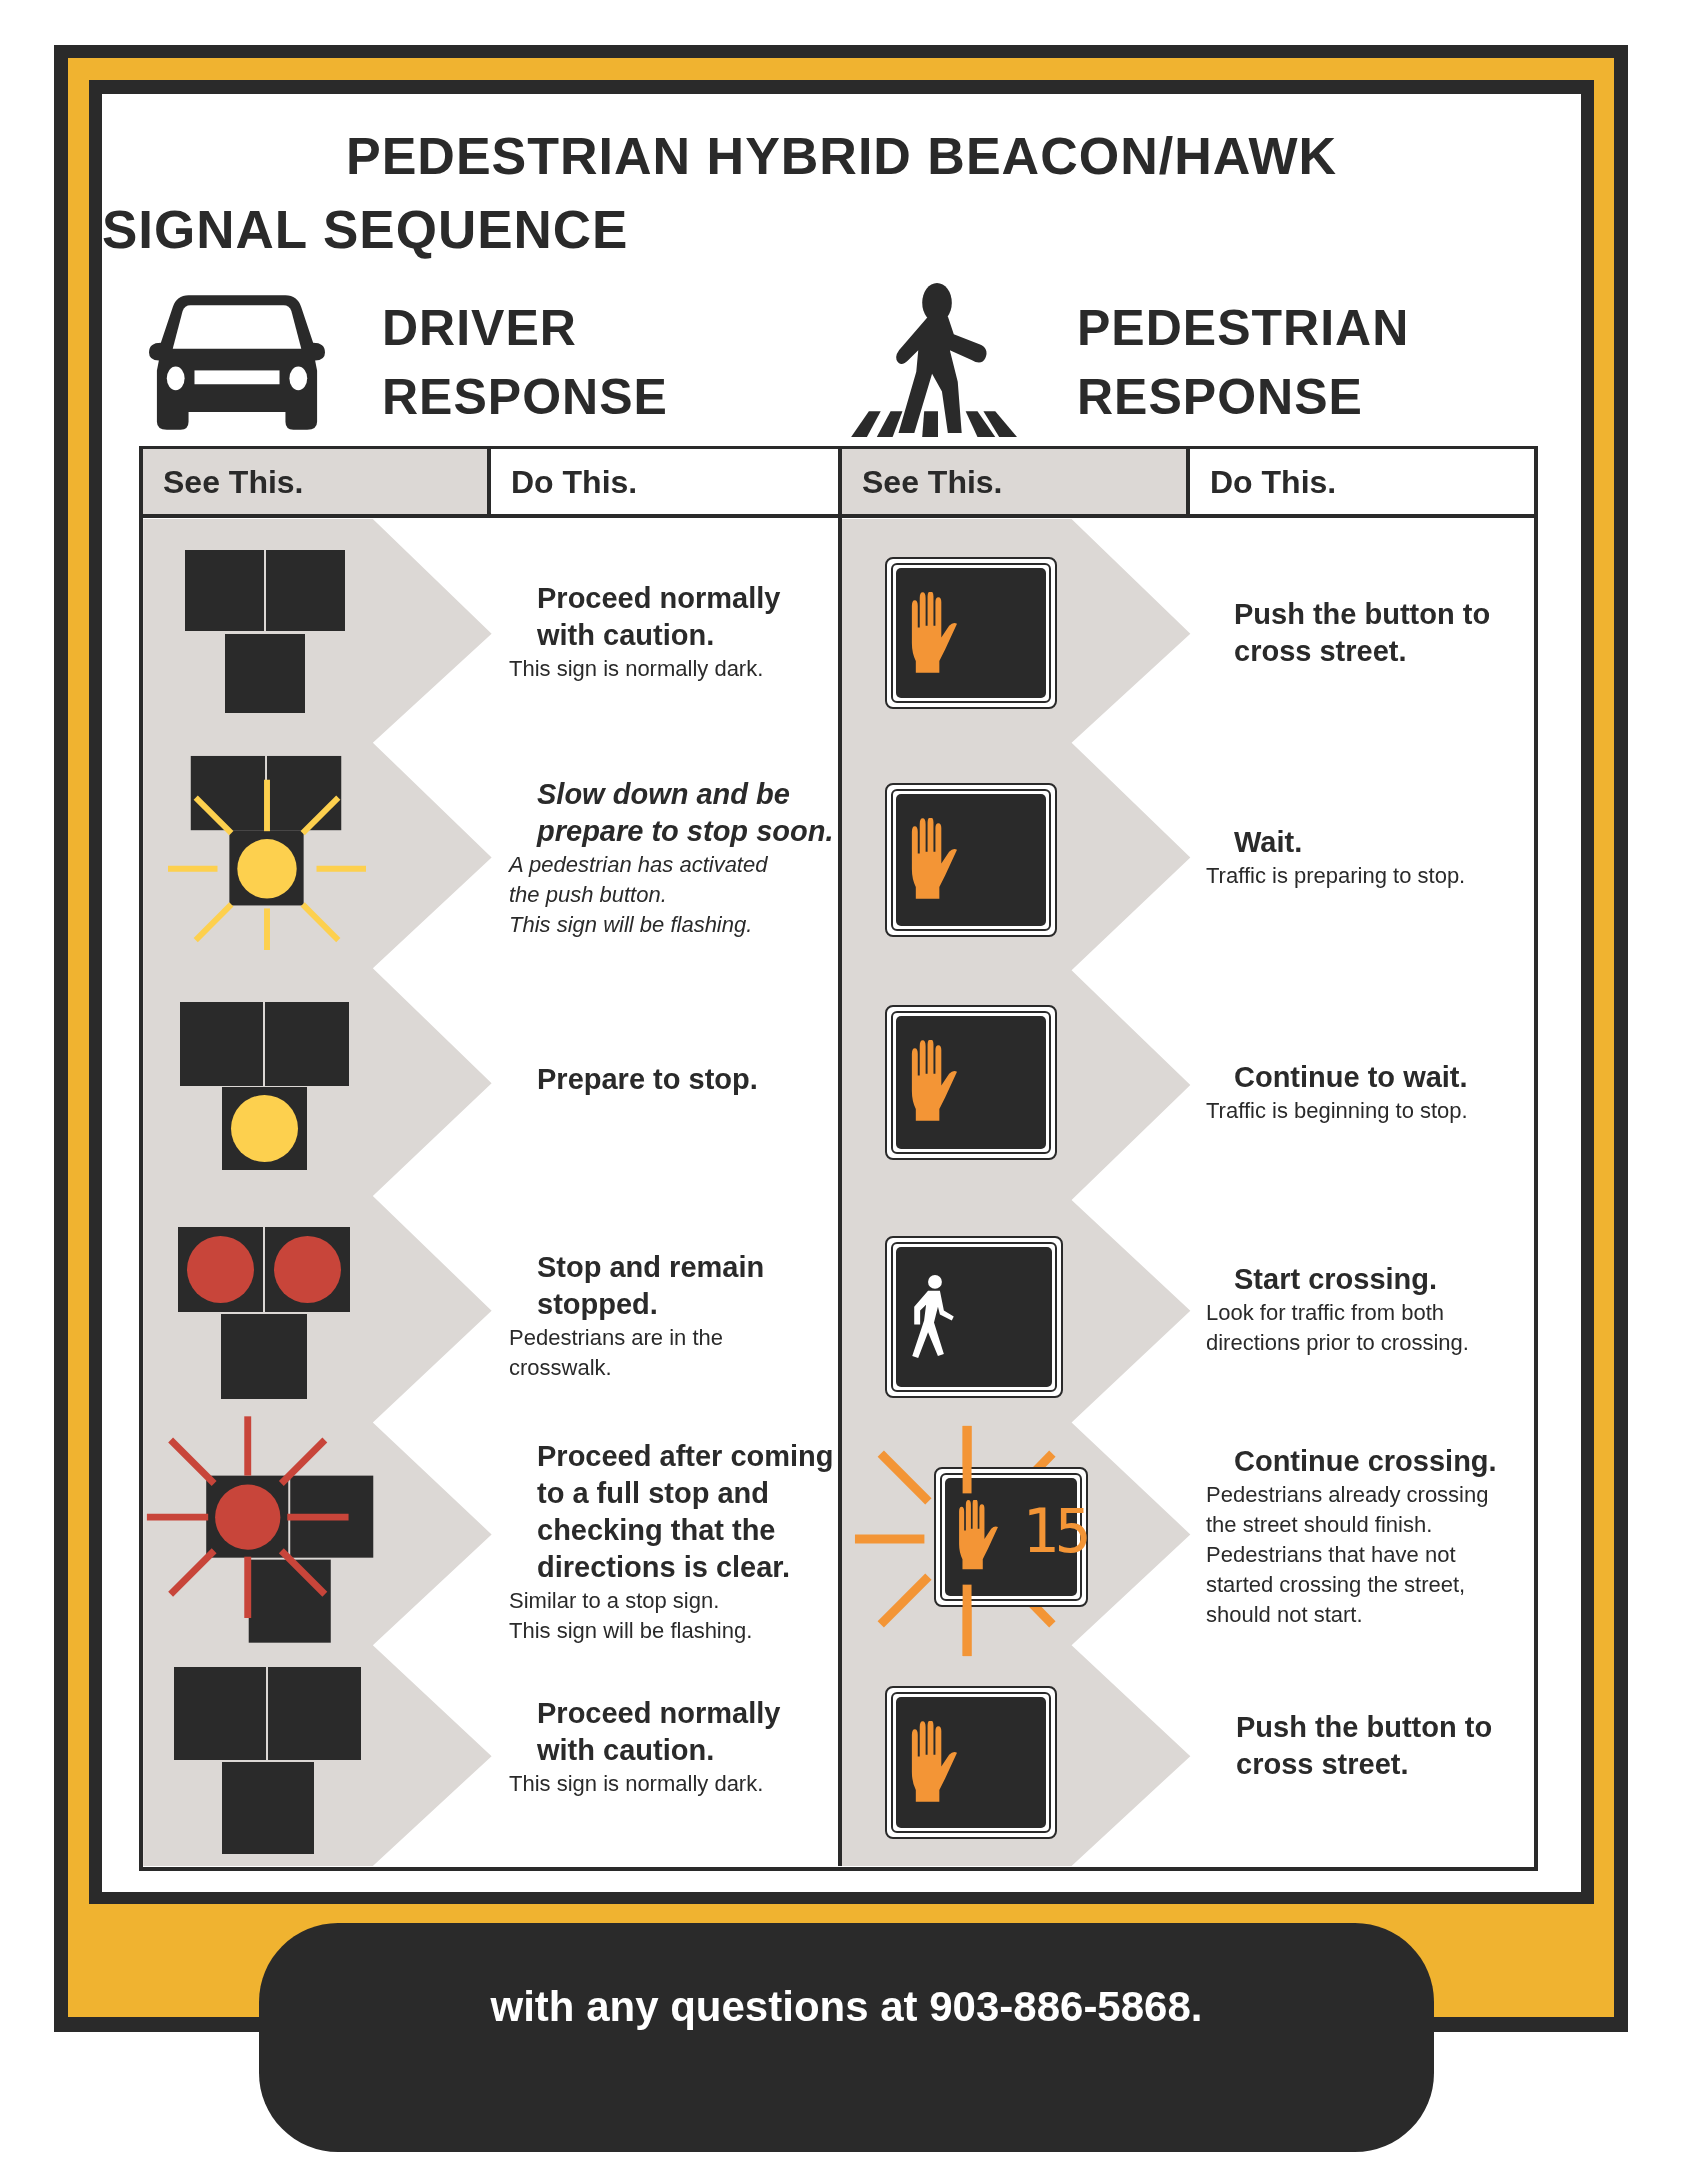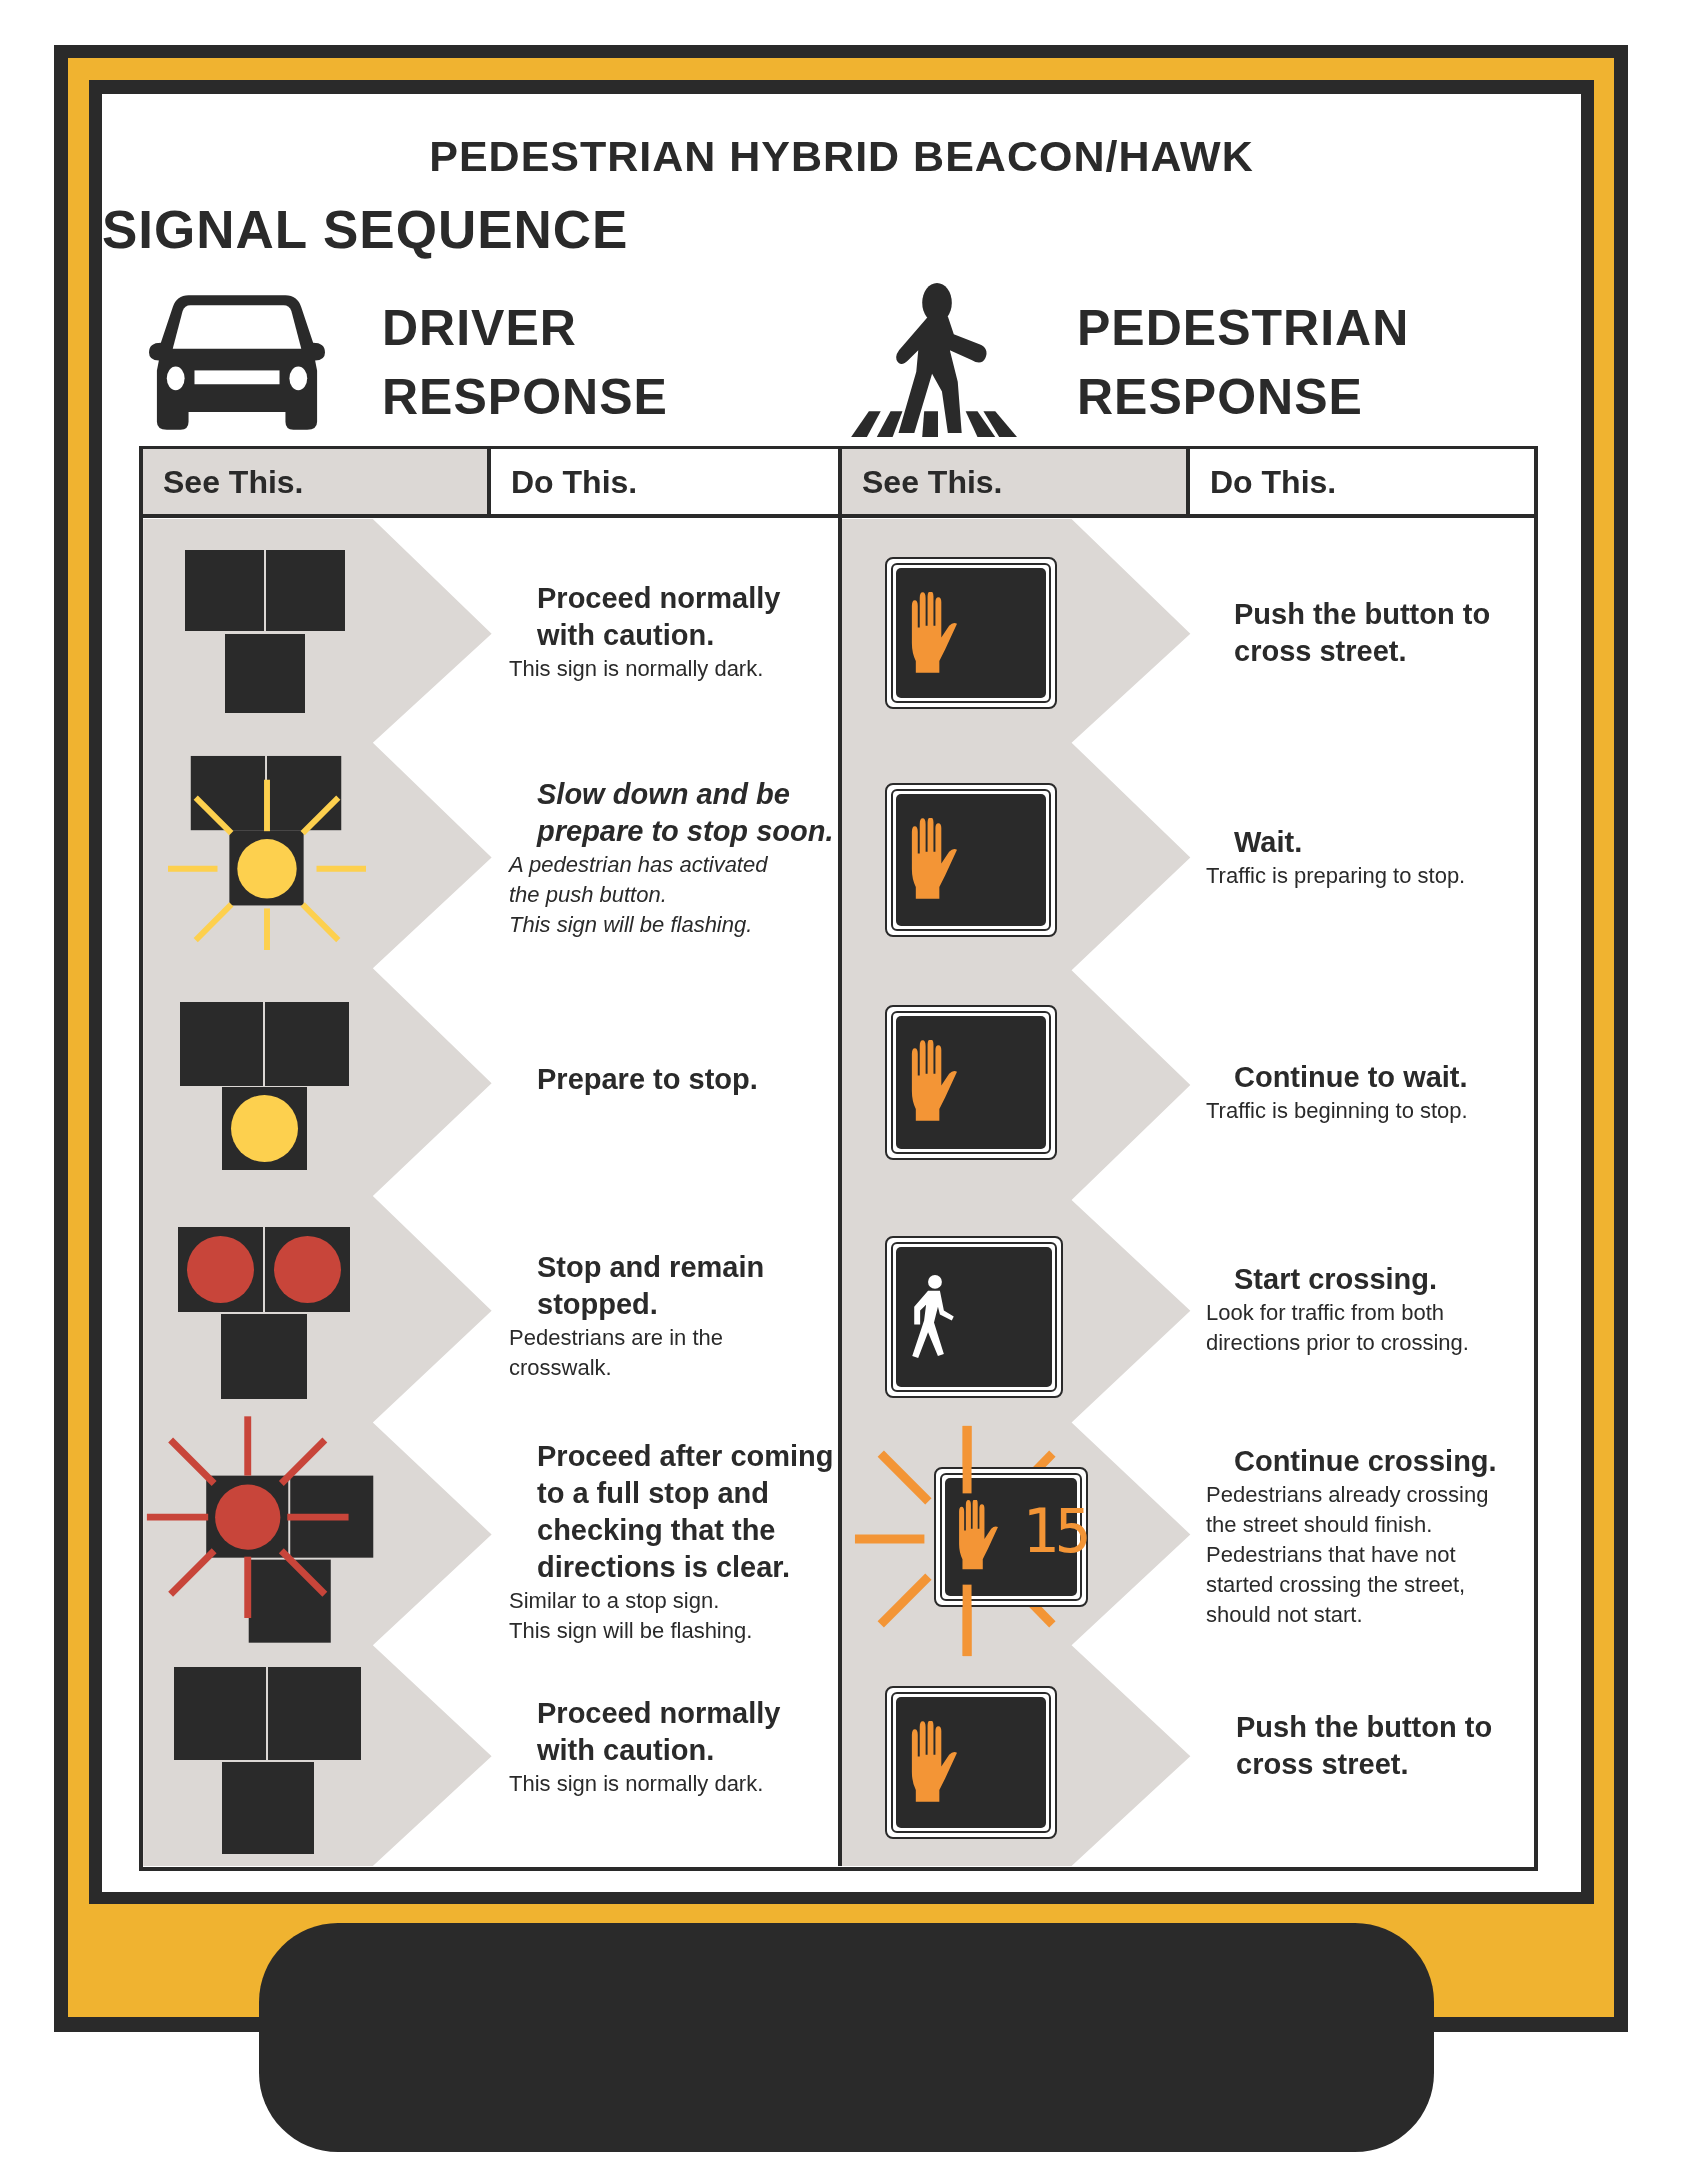--- a/index.html
+++ b/index.html
@@ -2,21 +2,21 @@
 <html><head>
 <meta charset="utf-8">
 <style>
   html, body { margin:0; padding:0; background:#ffffff; }
   body { width:1683px; height:2178px; position:relative; overflow:hidden; font-family:"Liberation Sans", "DejaVu Sans", sans-serif; color:#2a2a2a; }
   .abs { position:absolute; box-sizing:border-box; }
   .outer-black { left:54px; top:45px; width:1574px; height:1987px; background:#2a2a2a; }
   .yellow { left:68px; top:58px; width:1546px; height:1959px; background:#f0b330; }
   .inner-black { left:89px; top:80px; width:1505px; height:1824px; background:#2a2a2a; }
   .white-panel { left:102px; top:94px; width:1479px; height:1798px; background:#ffffff; }
-  .title { left:102px; top:117px; width:1479px; text-align:center; font-weight:bold; font-size:43px; letter-spacing:1px; line-height:79px; }
+  .title { left:102px; top:117px; width:1479px; text-align:center; font-weight:bold; font-size:52px; letter-spacing:1px; line-height:79px; }
   .subtitle { left:102px; top:198px; width:1479px; text-align:left; font-weight:bold; font-size:53px; letter-spacing:1px; line-height:63px; }
   .section-head { font-weight:bold; font-size:50px; line-height:69px; letter-spacing:1px; }
   .table-frame { left:139px; top:446px; width:1399px; height:1425px; border:4px solid #2a2a2a; background:#ffffff; }
   .hdr-cell { height:69px; top:449px; border-bottom:4px solid #2a2a2a; font-weight:bold; font-size:32px; line-height:67px; padding-left:20px; }
   .hdr-see { background:#dcd8d5; }
   .vline { width:4px; background:#2a2a2a; }
   .do-text { font-size:28px; line-height:37px; }
   .do-text .strong { font-weight:bold; font-size:29px; color:#2a2a2a; display:block;margin-left:28px; }
   .do-text .sub { font-size:22px; line-height:30px; color:#2a2a2a; display:block; font-weight:normal; }
   .sigbox { background:#2a2a2a; }
@@ -274,14 +274,15 @@
   <span class="sub">Pedestrians that have not</span>
   <span class="sub">started crossing the street,</span>
   <span class="sub">should not start.</span>
 </div>
 <div class="abs do-text" style="left:1208px;top:1709px;width:317px;">
   <span class="strong">Push the button to</span>
   <span class="strong">cross street.</span>
 </div>
 
 <div class="abs pill">
+  <div>with any questions at 903-886-5868.</div>
 </div>
 
 
 </body></html>

